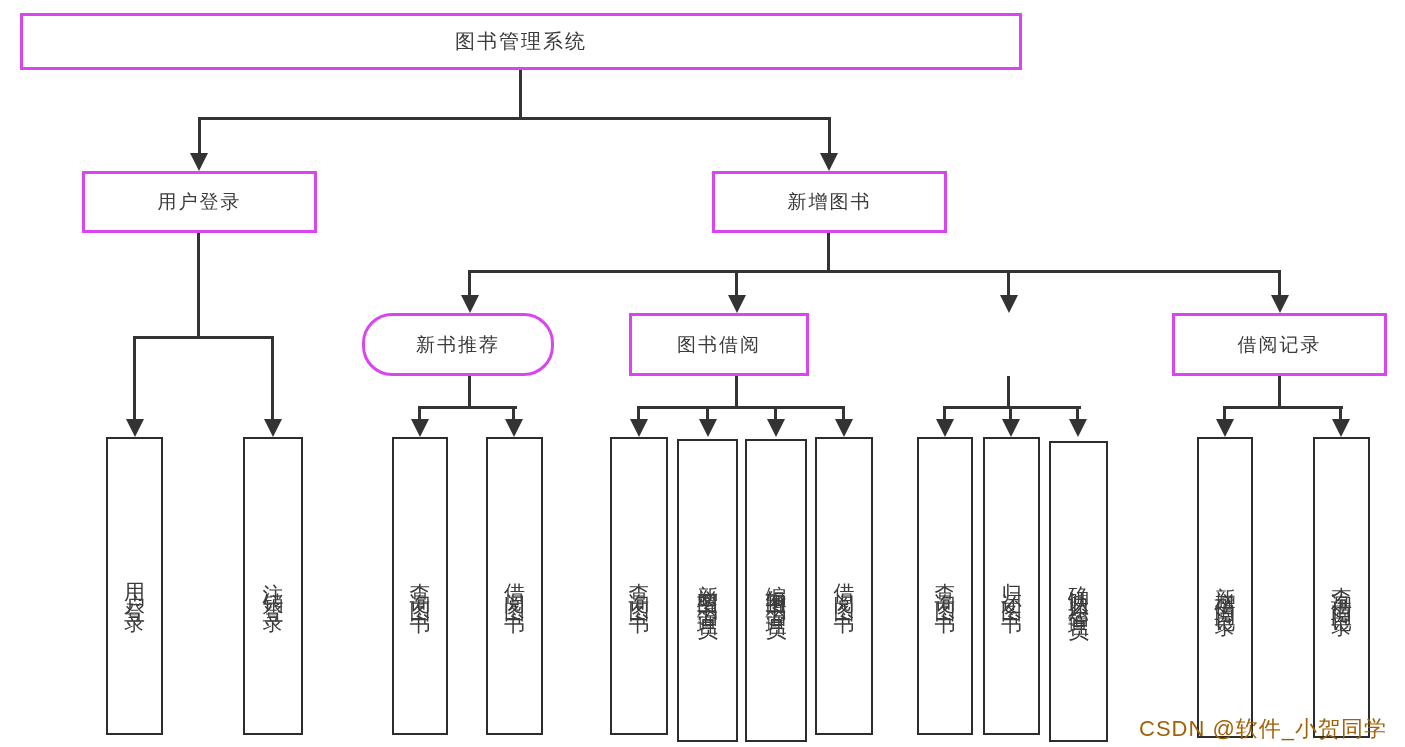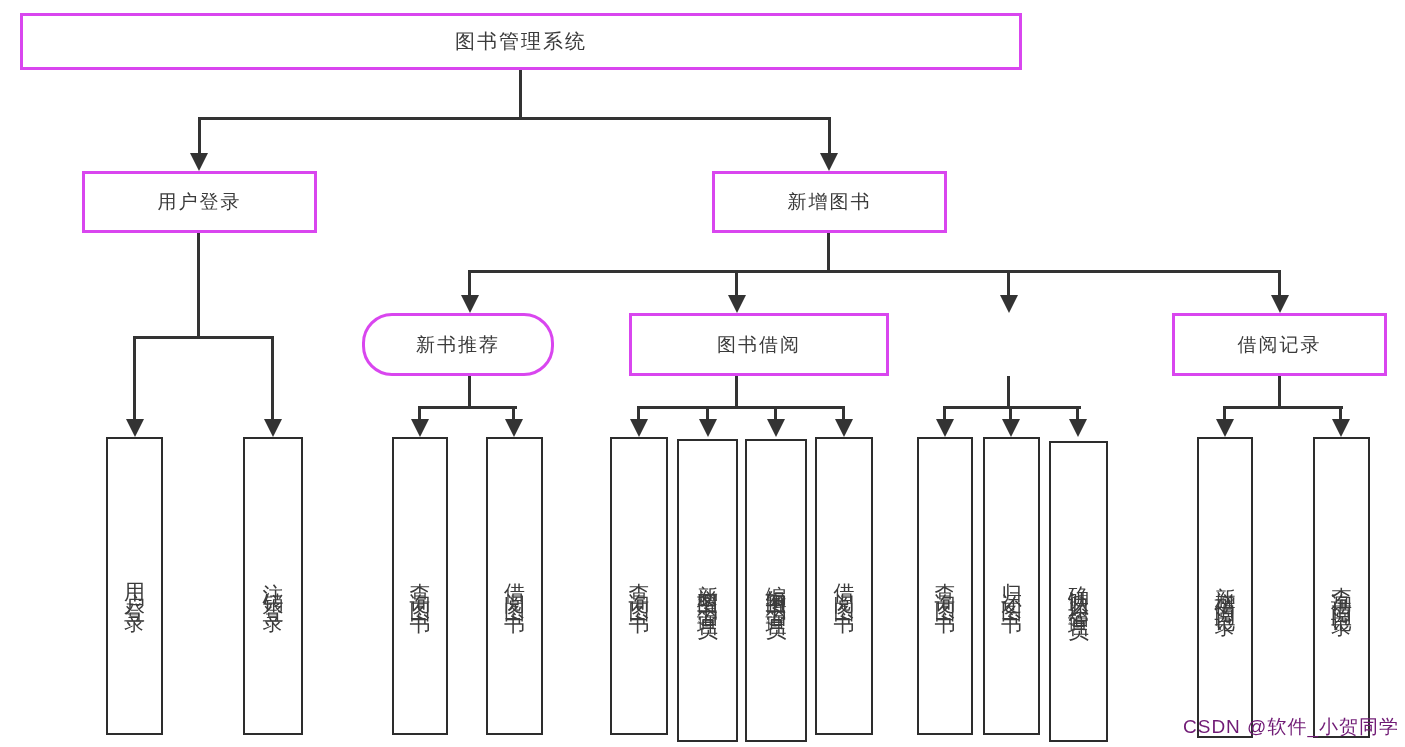--- a/index.html
+++ b/index.html
@@ -20,21 +20,21 @@
         font-size:19px;color:#3b3b3b;letter-spacing:2px;z-index:2;}
   .hbox.root{font-size:20px;}
   
   .vbox{position:absolute;box-sizing:border-box;border:2px solid #2d2d2d;background:#ffffff;
         display:flex;align-items:center;justify-content:center;
         writing-mode:vertical-rl;text-orientation:mixed;
         font-size:21px;color:#3b3b3b;z-index:2;}
   .ls4{letter-spacing:10px;}
   .ls6{letter-spacing:6px;}
   .ls9{letter-spacing:5px;}
-  .watermark{position:absolute;left:1183px;top:714px;font-size:19px;color:#701a75;
+  .watermark{position:absolute;left:1139px;top:714px;font-size:22px;color:#a16207;
              letter-spacing:1px;z-index:5;white-space:nowrap;}
 </style>
 </head>
 <body>
 
 <div class="canvas">
 
   <div class="lv" style="left:519px;top:70px;height:48px;"></div>
   <div class="lh" style="left:198px;top:117px;width:633px;"></div>
   <div class="lv" style="left:198px;top:117px;height:38px;"></div>
@@ -101,21 +101,21 @@
   <div class="hbox" style="left:82px;top:171px;width:235px;height:62px;">
     <span>用户登录</span>
   </div>
   <div class="hbox" style="left:712px;top:171px;width:235px;height:62px;">
     <span>新增图书</span>
   </div>
 
   <div class="hbox" style="left:362px;top:313px;width:192px;height:63px;border-radius:30px;">
     <span>新书推荐</span>
   </div>
-  <div class="hbox" style="left:629px;top:313px;width:260px;height:63px;">
+  <div class="hbox" style="left:629px;top:313px;width:180px;height:63px;">
     <span>图书借阅</span>
   </div>
   <div class="hbox" style="left:1172px;top:313px;width:215px;height:63px;font-family:Liberation Serif, serif;">
     <span>借阅记录</span>
   </div>
 
   <div class="vbox ls4" style="left:106px;top:437px;width:57px;height:298px;">
     <span>用户登录</span>
   </div>
   <div class="vbox ls4" style="left:243px;top:437px;width:60px;height:298px;">

